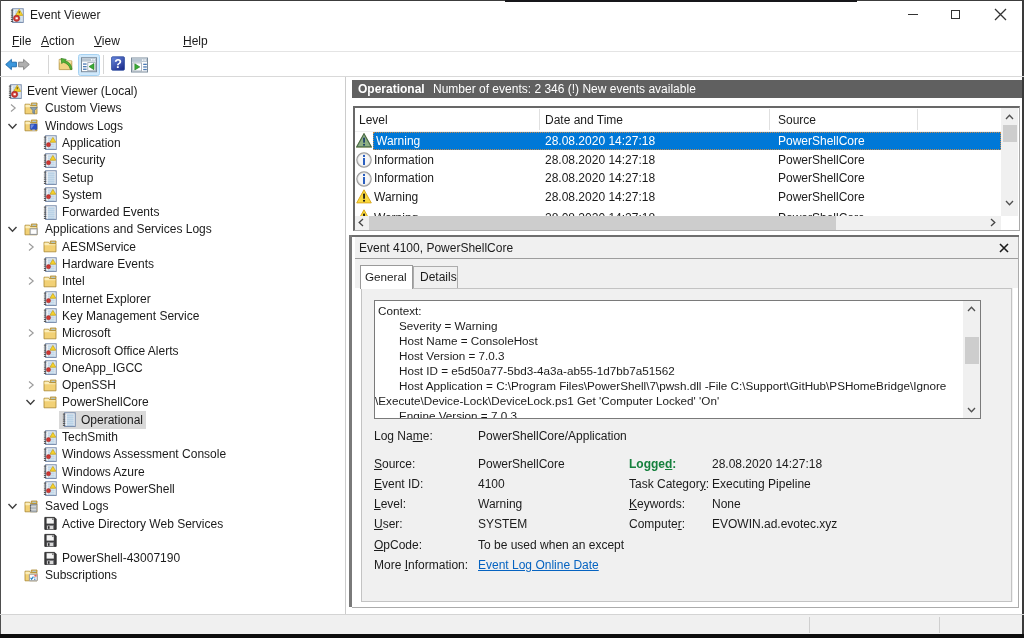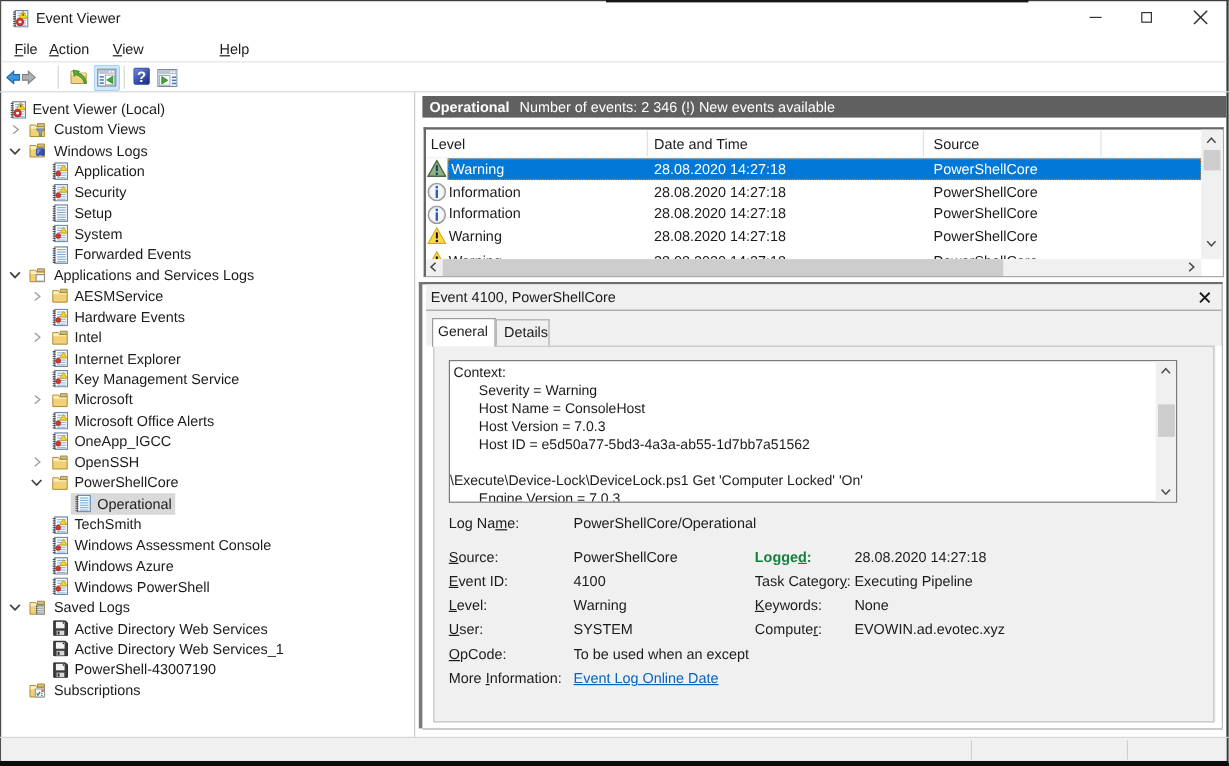--- a/index.html
+++ b/index.html
@@ -504,21 +504,20 @@
         <rect x="5.0" y="10.2" width="1.6" height="2.6" fill="#2c2c2e"></rect>
       </svg></div>
     <div style="position:absolute;left:62px;top:515.5px;height:16px;line-height:16px;font-size:12px;color:#1b1b1b;font-weight:normal;white-space:pre;">Active Directory Web Services</div>
     <div style="position:absolute;left:43px;top:533.3px;line-height:0"><svg width="14" height="15" viewBox="0 0 14 15" style="">
         <path d="M1.8 1.4 L11.6 1.4 L13.2 3.0 L13.2 13.4 L1.8 13.4 Z" fill="#3d3d3f" stroke="#222" stroke-width="0.8"></path>
         <rect x="3.6" y="2.2" width="7.2" height="5.4" fill="#f4f4f4"></rect>
         <rect x="9.3" y="2.6" width="1.1" height="1.1" fill="#111"></rect>
         <rect x="3.9" y="9.3" width="6.8" height="4.1" fill="#d9d9d9" stroke="#55555a" stroke-width="0.5"></rect>
         <rect x="5.0" y="10.2" width="1.6" height="2.6" fill="#2c2c2e"></rect>
       </svg></div>
-    <div style="position:absolute;left:62px;top:532.8px;height:16px;line-height:16px;font-size:12px;color:#1b1b1b;font-weight:normal;white-space:pre;">Active Directory Web Services_1</div>
     <div style="position:absolute;left:43px;top:550.6px;line-height:0"><svg width="14" height="15" viewBox="0 0 14 15" style="">
         <path d="M1.8 1.4 L11.6 1.4 L13.2 3.0 L13.2 13.4 L1.8 13.4 Z" fill="#3d3d3f" stroke="#222" stroke-width="0.8"></path>
         <rect x="3.6" y="2.2" width="7.2" height="5.4" fill="#f4f4f4"></rect>
         <rect x="9.3" y="2.6" width="1.1" height="1.1" fill="#111"></rect>
         <rect x="3.9" y="9.3" width="6.8" height="4.1" fill="#d9d9d9" stroke="#55555a" stroke-width="0.5"></rect>
         <rect x="5.0" y="10.2" width="1.6" height="2.6" fill="#2c2c2e"></rect>
       </svg></div>
     <div style="position:absolute;left:62px;top:550.1px;height:16px;line-height:16px;font-size:12px;color:#1b1b1b;font-weight:normal;white-space:pre;">PowerShell-43007190</div>
     <div style="position:absolute;left:24px;top:567.9000000000001px;line-height:0"><svg width="14" height="15" viewBox="0 0 14 15" style="">
         <path d="M7.3 2.0 L13.0 2.0 L13.0 4.6 L7.3 4.6 Z" fill="#e3bd62" stroke="#a8862f" stroke-width="0.8"></path>
@@ -623,33 +622,34 @@
     <div style="position:absolute;left:420px;top:269px;height:16px;line-height:16px;font-size:12px;color:#1b1b1b;font-weight:normal;white-space:pre;">Details</div>
     <div style="position:absolute;left:360px;top:264.5px;width:53px;height:24px;background:#fff;border:1px solid #9a9a9a;border-bottom:none"></div>
     <div style="position:absolute;left:365px;top:268.5px;height:16px;line-height:16px;font-size:11.7px;color:#1b1b1b;font-weight:normal;white-space:pre;">General</div>
     <div style="position:absolute;left:374px;top:300px;width:607px;height:119px;background:#fff;border:1px solid #7a7a7a"></div>
     <div style="position:absolute;left:375px;top:301px;width:586px;height:117px;overflow:hidden">
       <div style="position:absolute;left:3px;top:1.5px;height:16px;line-height:16px;font-size:11.7px;color:#1b1b1b;white-space:pre">Context:</div>
       <div style="position:absolute;left:24px;top:16.5px;height:16px;line-height:16px;font-size:11.7px;color:#1b1b1b;white-space:pre">Severity = Warning</div>
       <div style="position:absolute;left:24px;top:31.5px;height:16px;line-height:16px;font-size:11.7px;color:#1b1b1b;white-space:pre">Host Name = ConsoleHost</div>
       <div style="position:absolute;left:24px;top:46.5px;height:16px;line-height:16px;font-size:11.7px;color:#1b1b1b;white-space:pre">Host Version = 7.0.3</div>
       <div style="position:absolute;left:24px;top:61.5px;height:16px;line-height:16px;font-size:11.7px;color:#1b1b1b;white-space:pre">Host ID = e5d50a77-5bd3-4a3a-ab55-1d7bb7a51562</div>
+      <div style="position:absolute;left:24px;top:76.5px;height:16px;line-height:16px;font-size:11.7px;color:#1b1b1b;white-space:pre">Host Application = C:\Program Files\PowerShell\7\pwsh.dll -File C:\Support\GitHub\PSHomeBridge\Ignore</div>
       <div style="position:absolute;left:0px;top:91.5px;height:16px;line-height:16px;font-size:11.7px;color:#1b1b1b;white-space:pre">\Execute\Device-Lock\DeviceLock.ps1 Get 'Computer Locked' 'On'</div>
       <div style="position:absolute;left:24px;top:106.5px;height:16px;line-height:16px;font-size:11.7px;color:#1b1b1b;white-space:pre">Engine Version = 7.0.3</div>
     </div>
     <div style="position:absolute;left:963px;top:301px;width:17px;height:117px;background:#f0f0f0"></div>
     <div style="position:absolute;left:967px;top:306px;line-height:0"><svg width="9" height="6" viewBox="0 0 9 6" style="">
         <path d="M1 5 L4.5 1.2 L8 5" fill="none" stroke="#505050" stroke-width="1.3"></path>
       </svg></div>
     <div style="position:absolute;left:964.5px;top:337px;width:14px;height:27px;background:#cdcdcd"></div>
     <div style="position:absolute;left:967px;top:407px;line-height:0"><svg width="9" height="6" viewBox="0 0 9 6" style="">
         <path d="M1 1 L4.5 4.8 L8 1" fill="none" stroke="#505050" stroke-width="1.3"></path>
       </svg></div>
     <div style="position:absolute;left:374px;top:428px;height:16px;line-height:16px;font-size:12px;color:#1b1b1b;font-weight:normal;white-space:pre;">Log Na<u>m</u>e:</div>
-    <div style="position:absolute;left:478px;top:428px;height:16px;line-height:16px;font-size:12px;color:#1b1b1b;font-weight:normal;white-space:pre;">PowerShellCore/Operational</div>
+    <div style="position:absolute;left:478px;top:428px;height:16px;line-height:16px;font-size:12px;color:#1b1b1b;font-weight:normal;white-space:pre;">PowerShellCore/Application</div>
     <div style="position:absolute;left:374px;top:456px;height:16px;line-height:16px;font-size:12px;color:#1b1b1b;font-weight:normal;white-space:pre;"><u>S</u>ource:</div>
     <div style="position:absolute;left:478px;top:456px;height:16px;line-height:16px;font-size:12px;color:#1b1b1b;font-weight:normal;white-space:pre;">PowerShellCore</div>
     <div style="position:absolute;left:629px;top:456px;height:16px;line-height:16px;font-size:12px;color:#15803d;font-weight:bold;white-space:pre;">Logge<u>d</u>:</div>
     <div style="position:absolute;left:712px;top:456px;height:16px;line-height:16px;font-size:12px;color:#1b1b1b;font-weight:normal;white-space:pre;">28.08.2020 14:27:18</div>
     <div style="position:absolute;left:374px;top:475.5px;height:16px;line-height:16px;font-size:12px;color:#1b1b1b;font-weight:normal;white-space:pre;"><u>E</u>vent ID:</div>
     <div style="position:absolute;left:478px;top:475.5px;height:16px;line-height:16px;font-size:12px;color:#1b1b1b;font-weight:normal;white-space:pre;">4100</div>
     <div style="position:absolute;left:629px;top:475.5px;height:16px;line-height:16px;font-size:12px;color:#1b1b1b;font-weight:normal;white-space:pre;">Task Categor<u>y</u>:</div>
     <div style="position:absolute;left:712px;top:475.5px;height:16px;line-height:16px;font-size:12px;color:#1b1b1b;font-weight:normal;white-space:pre;">Executing Pipeline</div>
     <div style="position:absolute;left:374px;top:495.5px;height:16px;line-height:16px;font-size:12px;color:#1b1b1b;font-weight:normal;white-space:pre;"><u>L</u>evel:</div>
     <div style="position:absolute;left:478px;top:495.5px;height:16px;line-height:16px;font-size:12px;color:#1b1b1b;font-weight:normal;white-space:pre;">Warning</div>

